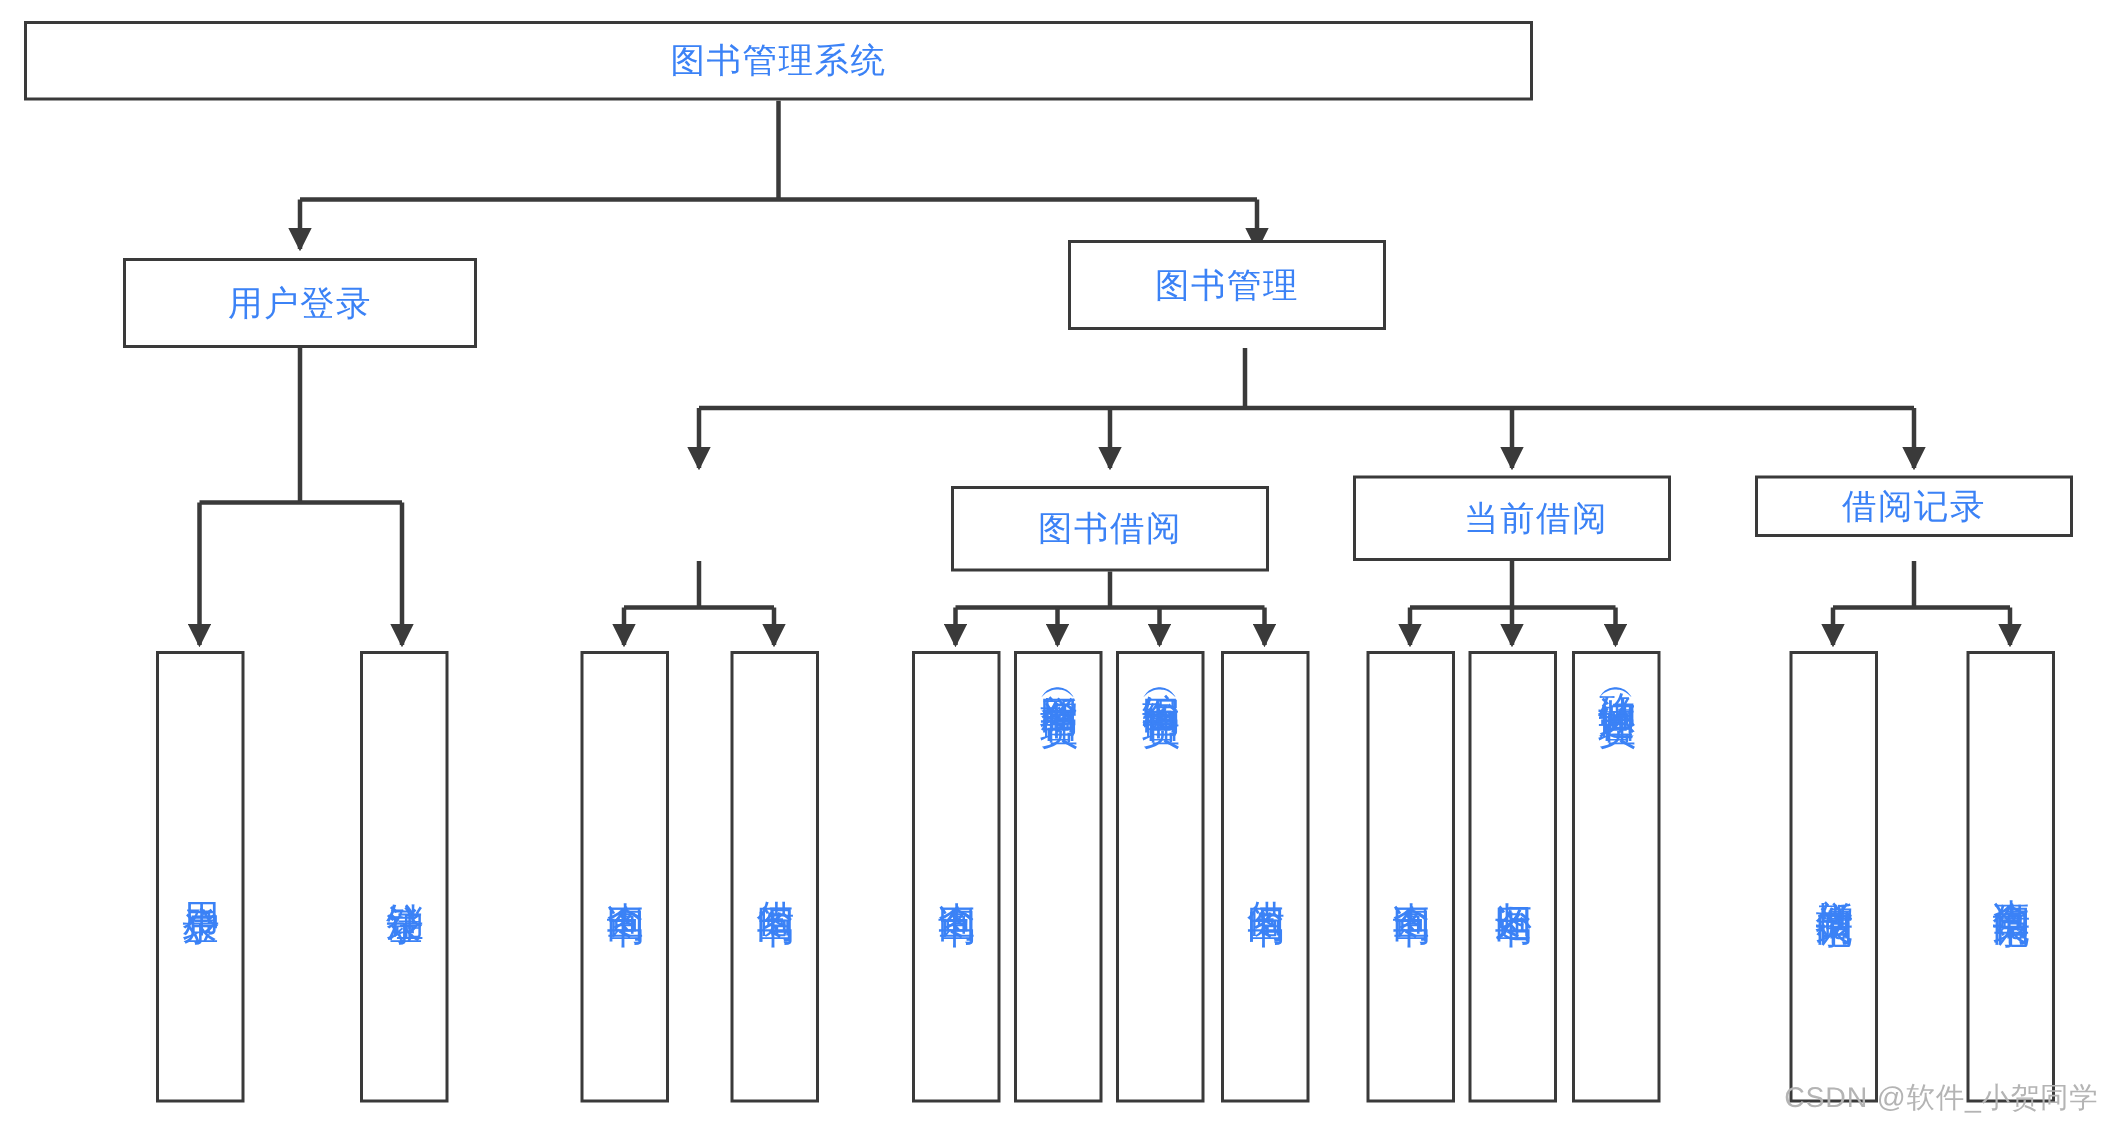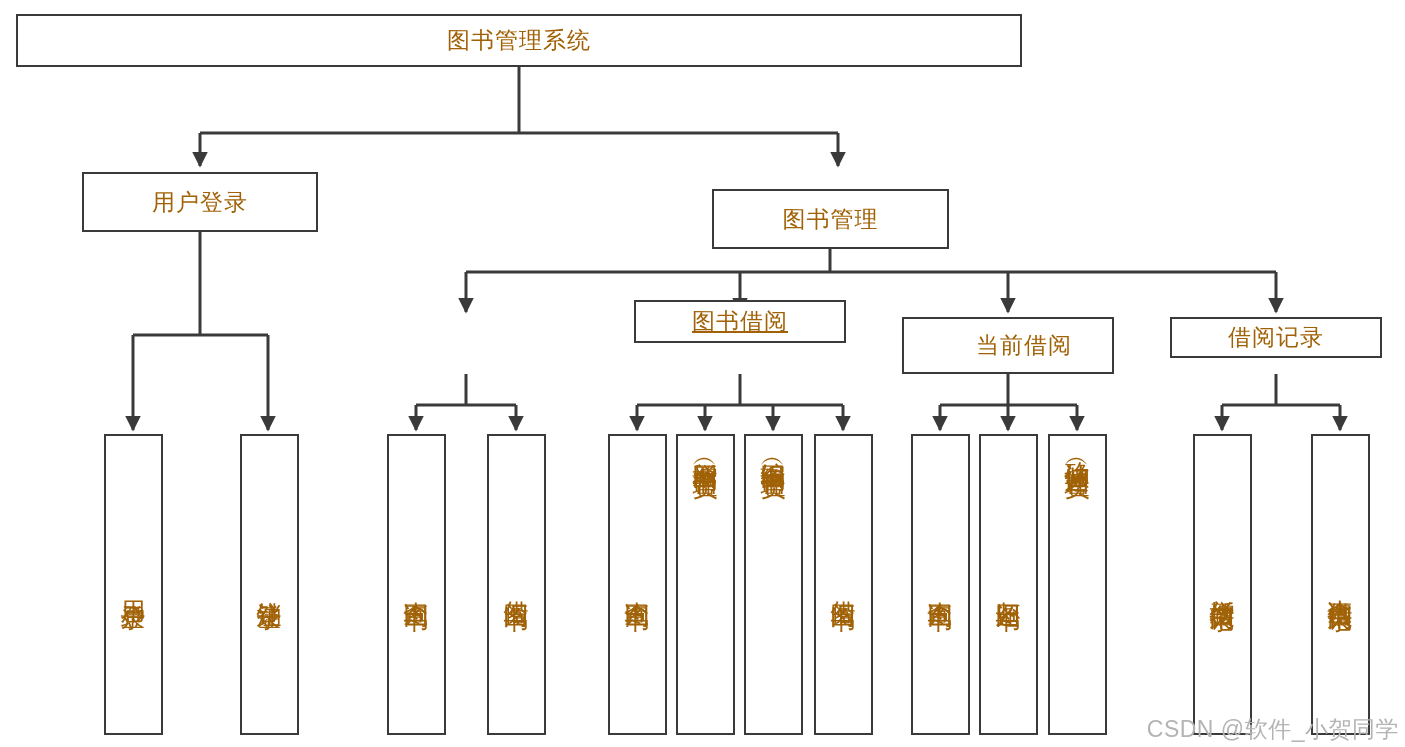--- a/index.html
+++ b/index.html
@@ -26,21 +26,21 @@
     pointer-events: none;
   }
   .node {
     position: absolute;
     box-sizing: border-box;
     background: #ffffff;
     border: 2.5px solid #3a3a3a;
     display: flex;
     align-items: center;
     justify-content: center;
-    color: #a16207;
+    color: #3b82f6;
     z-index: 2;
   }
   .node .label {
     display: block;
     text-align: center;
     line-height: 1.05;
     white-space: nowrap;
   }
   
   .node.horiz .label {
@@ -62,21 +62,21 @@
     white-space: nowrap;
   }
   .node.vert.centered {
     align-items: center;
     padding-top: 0;
   }
   #watermark {
     position: absolute;
     right: 6px;
     bottom: 2px;
-    font-size: 23px;
+    font-size: 19px;
     color: #b4b4b4;
     letter-spacing: 0.5px;
     z-index: 5;
     white-space: nowrap;
   }
 </style>
 </head>
 <body>
 
 <div id="canvas">
@@ -131,25 +131,25 @@
     </g>
   </svg>
 
   <div class="node horiz" style="left:16px; top:14px; width:1006px; height:53px;">
     <span class="label">图书管理系统</span>
   </div>
 
   <div class="node horiz" style="left:82px; top:172px; width:236px; height:60px;">
     <span class="label">用户登录</span>
   </div>
-  <div class="node horiz" style="left:712px; top:189px; width:237px; height:60px;">
+  <div class="node horiz" style="left:712px; top:160px; width:212px; height:60px;">
     <span class="label">图书管理</span>
   </div>
 
-  <div class="node horiz" style="left:634px; top:300px; width:212px; height:43px;text-decoration:underline;">
+  <div class="node horiz" style="left:634px; top:324px; width:212px; height:57px;">
     <span class="label">图书借阅</span>
   </div>
   <div class="node horiz" style="left:902px; top:317px; width:212px; height:57px;padding-left:32px;">
     <span class="label">当前借阅</span>
   </div>
   <div class="node horiz" style="left:1170px; top:317px; width:212px; height:41px;">
     <span class="label">借阅记录</span>
   </div>
 
   <div class="node vert centered" style="left:104px; top:434px; width:59px; height:301px;">

